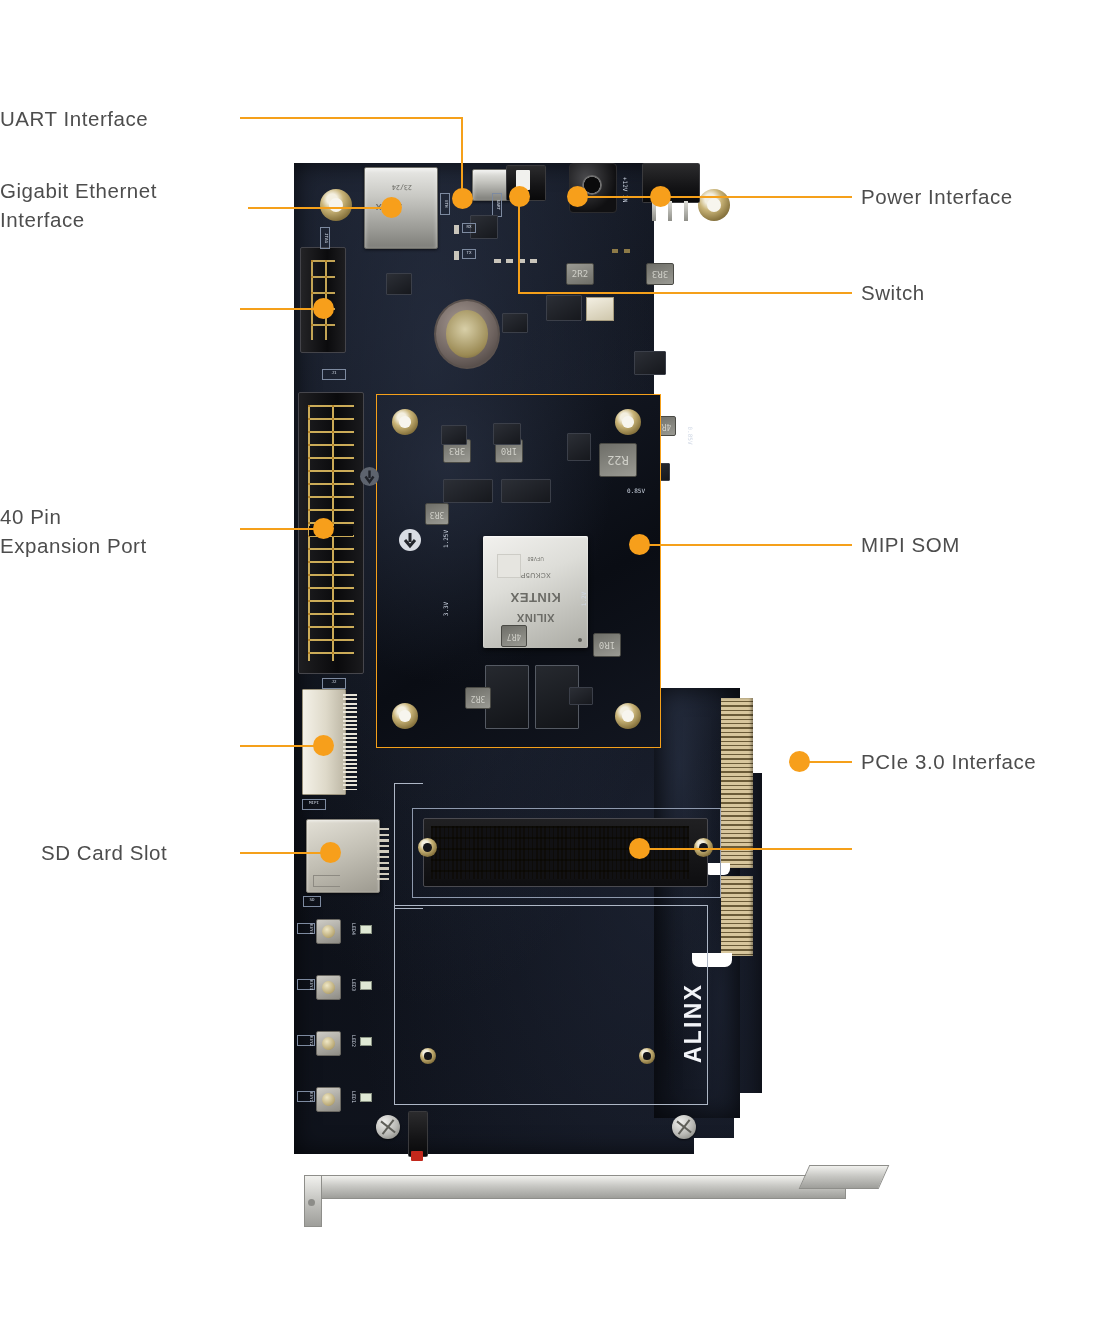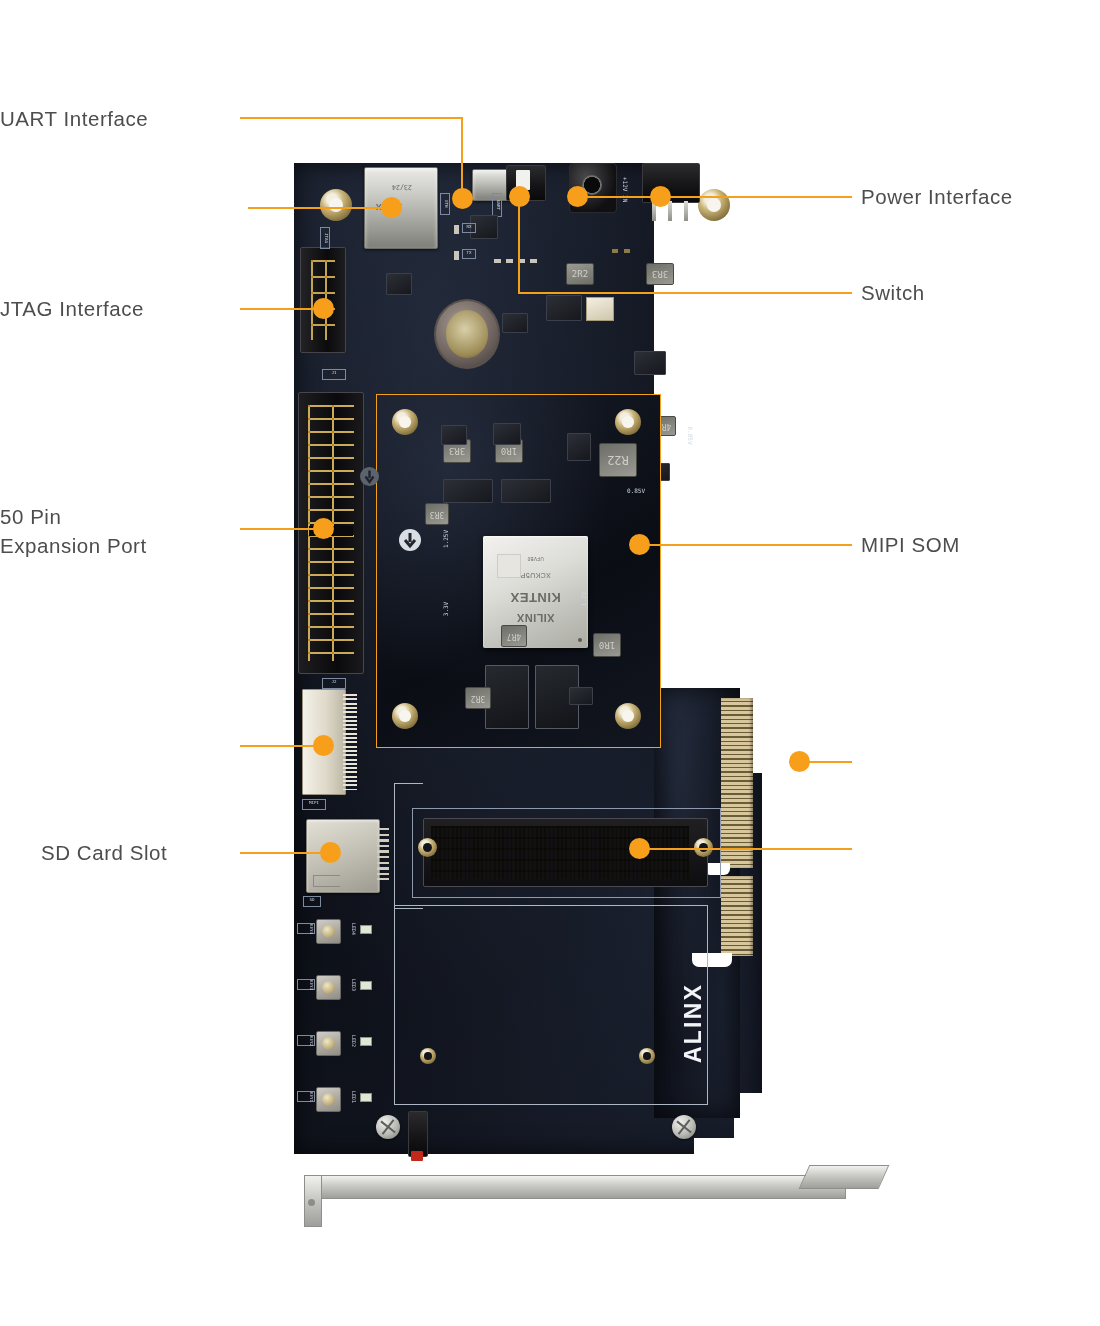--- a/index.html
+++ b/index.html
@@ -381,28 +381,30 @@
 
     <div id="bracket">
       <div class="brk" style="left:0px;top:12px;width:540px;height:22px;"></div>
       <div class="brk" style="left:0px;top:12px;width:16px;height:50px;"></div>
       <div class="brk" style="left:500px;top:2px;width:78px;height:22px;transform:skewX(-24deg);"></div>
       <div style="position:absolute;left:4px;top:36px;width:7px;height:7px;border-radius:50%;background:#8c8c88;"></div>
     </div>
   </div>
 
   <div class="lbl r" style="left:0px;top:104px;width:232px;">UART Interface</div>
-  <div class="lbl r" style="left:0px;top:294px;width:232px;">JTAG Interface</div>
-  <div class="lbl r" style="left:0px;top:502px;width:232px;">50 Pin
+  <div class="lbl r" style="left:0px;top:176px;width:240px;">Gigabit Ethernet
+Interface</div>
+  <div class="lbl r" style="left:0px;top:502px;width:232px;">40 Pin
 Expansion Port</div>
   <div class="lbl r" style="left:0px;top:838px;width:232px;margin-left:41px;">SD Card Slot</div>
 
   <div class="lbl l" style="left:861px;top:278px;width:240px;">Switch</div>
   <div class="lbl l" style="left:861px;top:182px;width:240px;">Power Interface</div>
   <div class="lbl l" style="left:861px;top:530px;width:240px;">MIPI SOM</div>
+  <div class="lbl l" style="left:861px;top:747px;width:240px;">PCIe 3.0 Interface</div>
 
   <div class="ln lnh" style="left:240px;top:117px;width:223px;"></div>
   <div class="ln lnv" style="left:461px;top:117px;height:82px;"></div>
   <div class="dot" style="left:452px;top:188px;"></div>
 
   <div class="ln lnh" style="left:248px;top:207px;width:142px;"></div>
   <div class="dot" style="left:381px;top:197px;"></div>
 
   <div class="ln lnh" style="left:240px;top:308px;width:85px;"></div>
   <div class="dot" style="left:313px;top:298px;"></div>

